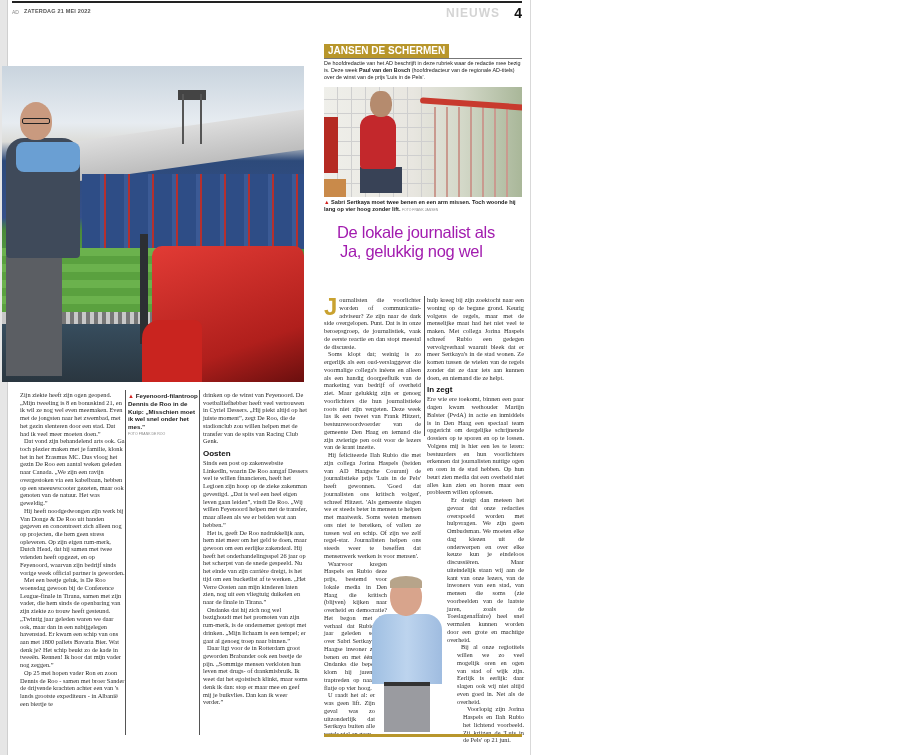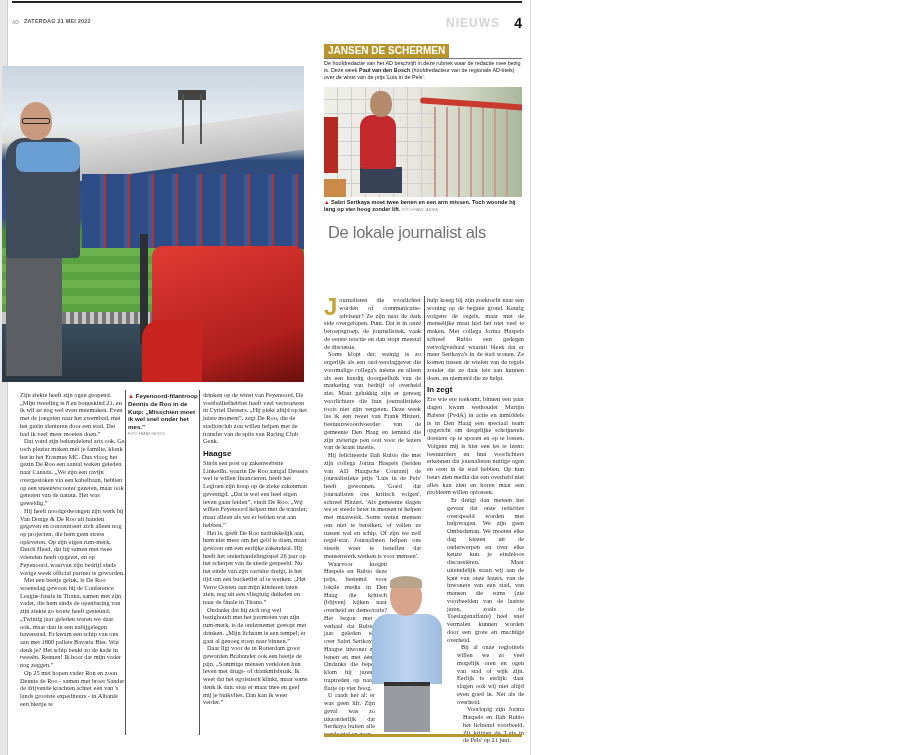--- a/index.html
+++ b/index.html
@@ -4,21 +4,21 @@
 <style>
   * { box-sizing: border-box; margin: 0; padding: 0; }
   html, body { width: 903px; height: 755px; background: #ffffff; overflow: hidden; }
   body { position: relative; font-family: "Liberation Serif", serif; color: #222; }
 
   .viewer-left-border { position: absolute; left: 0; top: 0; width: 8px; height: 755px; background: #e6e6e6; border-right: 1px solid #cfcfcf; }
   .page { position: absolute; left: 8px; top: 0; width: 522px; height: 755px; background: #fff; }
   .page-shadow { position: absolute; left: 530px; top: 0; width: 1px; height: 755px; background: #d9d9d9; }
 
   .top-rule { position: absolute; left: 12px; top: 1px; width: 510px; height: 2px; background: #222; }
-  .folio { position: absolute; top: 16px; left: 12px; width: 510px; height: 14px; text-decoration: underline; }
+  .folio { position: absolute; top: 6px; left: 12px; width: 510px; height: 14px; text-decoration: underline; }
   .folio .edition { position: absolute; left: 0; top: 3px; font: 5px "Liberation Sans", sans-serif; color: #888; }
   .folio .date { position: absolute; left: 12px; top: 2px; font: bold 5.5px "Liberation Sans", sans-serif; color: #555; letter-spacing: 0.2px; }
   .folio .section { position: absolute; right: 22px; top: 0; font: bold 12px "Liberation Sans", sans-serif; color: #d4d4d4; letter-spacing: 1px; }
   .folio .pagenum { position: absolute; right: 0; top: -1px; font: bold 14px "Liberation Sans", sans-serif; color: #111; }
 
   
   .main-photo { position: absolute; left: 2px; top: 66px; width: 302px; height: 316px; overflow: hidden;
     background: linear-gradient(180deg, #c9d4de 0%, #e7ecf1 18%, #dcdcd8 24%, #2d4a7a 30%, #35508a 48%, #4a8a3a 52%, #5aa64a 70%, #384f60 80%, #2a3640 100%); }
   .main-photo .roof { position: absolute; left: 60px; top: 60px; width: 250px; height: 40px; background: linear-gradient(180deg,#ddd 0%, #bdbdbd 100%); transform: skewY(-8deg); }
   .main-photo .stand { position: absolute; left: 80px; top: 108px; width: 230px; height: 75px; background: repeating-linear-gradient(90deg, #2e4d86 0 18px, #3b5a95 18px 22px, #b5302e 22px 24px); }
@@ -61,21 +61,21 @@
   .side-photo .man-shirt { position: absolute; left: 36px; top: 28px; width: 36px; height: 54px; background: #c3282c; border-radius: 12px 12px 4px 4px; }
   .side-photo .man-head { position: absolute; left: 46px; top: 4px; width: 22px; height: 26px; background: #b58b6e; border-radius: 45%; }
   .side-photo .man-pants { position: absolute; left: 36px; top: 80px; width: 42px; height: 26px; background: #384256; }
   .side-photo .handrail { position: absolute; left: 96px; top: 14px; width: 106px; height: 6px; background: #c83a2e; border-radius: 3px; transform: rotate(4deg); }
   .side-photo .bars { position: absolute; left: 100px; top: 20px; width: 90px; height: 90px; background: repeating-linear-gradient(90deg, transparent 0 10px, #c99a8f 10px 12px); }
   .side-photo .mat { position: absolute; left: 0; top: 92px; width: 22px; height: 18px; background: #c98a4a; }
   .caption-side { position: absolute; left: 324px; top: 199px; width: 198px; font: bold 5.6px/7.2px "Liberation Sans", sans-serif; color: #222; }
   .caption-side .tri { color: #d2201d; }
   .caption-side .credit { font: 3.4px "Liberation Sans", sans-serif; color: #888; font-weight: normal; }
 
-  .headline { position: absolute; left: 328px; top: 223px; width: 200px; font: 16.5px/19px "Liberation Sans", sans-serif; color: #737373; letter-spacing: -0.3px; }
+  .headline { position: absolute; left: 337px; top: 223px; width: 200px; font: 16.5px/19px "Liberation Sans", sans-serif; color: #a21caf; letter-spacing: -0.3px; }
   .headline span { display: block; }
   .headline .l3 { padding-left: 3px; }
 
   .col-3 { left: 324px; top: 296px; width: 97px; }
   .col-4 { left: 427px; top: 296px; width: 97px; }
   .col-3, .col-4 { font-size: 6.3px; line-height: 7.75px; text-align: justify; }
   .dropcap { float: left; font: bold 24px/20px "Liberation Sans", sans-serif; color: #c9a230; margin-right: 2px; margin-top: 1px; }
 
   .author-photo { position: absolute; left: 368px; top: 576px; width: 78px; height: 156px; overflow: hidden; }
   .author-photo .head { position: absolute; left: 22px; top: 2px; width: 32px; height: 38px; border-radius: 48%; background: #d8a48c; }
@@ -130,21 +130,21 @@
   <p>Dat vond zijn behandelend arts ook. Ga toch plezier maken met je familie, klonk het in het Erasmus MC. Dus vloog het gezin De Roo een aantal weken geleden naar Canada. „We zijn een ravijn overgestoken via een kabelbaan, hebben op een sneeuwscooter gezeten, maar ook genoten van de natuur. Het was geweldig.”</p>
   <p>Hij heeft noodgedwongen zijn werk bij Van Donge &amp; De Roo uit handen gegeven en concentreert zich alleen nog op projecten, die hem geen stress opleveren. Op zijn eigen rum-merk, Dutch Head, dat hij samen met twee vrienden heeft opgezet, en op Feyenoord, waarvan zijn bedrijf sinds vorige week official partner is geworden.</p>
   <p>Met een beetje geluk, is De Roo woensdag gewoon bij de Conference League-finale in Tirana, samen met zijn vader, die hem sinds de openbaring van zijn ziekte zo trouw heeft gesteund. „Twintig jaar geleden waren we daar ook, maar dan in een nabijgelegen havenstad. Er kwam een schip van ons aan met 1800 pallets Bavaria Bier. Wat denk je? Het schip beukt zo de kade in tweeën. Rennen! Ik hoor dat mijn vader nog zeggen.”</p>
   <p>Op 25 mei hopen vader Ron en zoon Dennis de Roo - samen met broer Sander de drijvende krachten achter een van 's lands grootste expediteurs - in Albanië een biertje te</p>
 </div>
 <div class="rule-v" style="left:125px; top:390px; height:345px;"></div>
 <div class="rule-v" style="left:199px; top:390px; height:345px;"></div>
 
 <div class="col col-2">
   <p class="first">drinken op de winst van Feyenoord. De voetballiefhebber heeft veel vertrouwen in Cyriel Dessers. „Hij piekt altijd op het juiste moment”, zegt De Roo, die de stadionclub zou willen helpen met de transfer van de spits van Racing Club Genk.</p>
-  <h3>Haagse</h3>
+  <h3>Oosten</h3>
   <p class="first">Sinds een post op zakenwebsite LinkedIn, waarin De Roo aangaf Dessers wel te willen financieren, heeft het Legioen zijn hoop op de zieke zakenman gevestigd. „Dat is wel een heel eigen leven gaan leiden”, vindt De Roo. „Wij willen Feyenoord helpen met de transfer, maar alleen als we er beiden wat aan hebben.”</p>
   <p>Het is, geeft De Roo nadrukkelijk aan, hem niet meer om het geld te doen, maar gewoon om een eerlijke zakendeal. Hij heeft het onderhandelingsspel 26 jaar op het scherpst van de snede gespeeld. Nu het einde van zijn carrière dreigt, is het tijd om een bucketlist af te werken. „Het Verre Oosten aan mijn kinderen laten zien, nog uit een vliegtuig duikelen en naar de finale in Tirana.”</p>
   <p>Ondanks dat hij zich nog wel bezighoudt met het promoten van zijn rum-merk, is de ondernemer gestopt met drinken. „Mijn lichaam is een tempel; er gaat al genoeg troep naar binnen.”</p>
   <p>Daar ligt voor de in Rotterdam groot geworden Brabander ook een beetje de pijn. „Sommige mensen verkloten hun leven met drugs- of drankmisbruik. Ik weet dat het egoistisch klinkt, maar soms denk ik dan: stop er maar mee en geef mij je buikvlies. Dan kan ik weer verder.”</p>
 </div>
 
 <div class="kicker">JANSEN DE SCHERMEN</div>
 <div class="kicker-rule"></div>
 <div class="intro">
   <span>De hoofdredactie van het AD beschrijft in deze rubriek waar de redactie mee bezig is. Deze week </span><b>Paul van den Bosch</b><span> (hoofdredacteur van de regionale AD-titels) over de winst van de prijs 'Luis in de Pels'.</span>
@@ -161,20 +161,21 @@
   <div class="man-head"></div>
 </div>
 <div class="caption-side">
   <span class="tri">▲</span>
   <span>Sabri Sertkaya moet twee benen en een arm missen. Toch woonde hij lang op vier hoog zonder lift.</span>
   <span class="credit">FOTO FRANK JANSEN</span>
 </div>
 
 <div class="headline">
   <span>De lokale journalist als</span>
+  <span class="l3">Ja, gelukkig nog wel</span>
 </div>
 
 <div class="col col-3">
   <p class="first"><span class="dropcap">J</span><span>ournalisten die voorlichter worden of communicatie-adviseur? Ze zijn naar de dark side overgelopen. Punt. Dat is in onze beroepsgroep, de journalistiek, vaak de eerste reactie en dan stopt meestal de discussie.</span></p>
   <p>Soms klopt dat; weinig is zo ergerlijk als een oud-verslaggever die voormalige collega's inéens en alleen als een handig doorgeefluik van de marketing van bedrijf of overheid ziet. Maar gelukkig zijn er genoeg voorlichters die hun journalistieke roots niet zijn vergeten. Deze week las ik een tweet van Frank Hitzert, bestuurswoordvoerder van de gemeente Den Haag en iemand die zijn zwierige pen ooit voor de lezers van de krant inzette.</p>
   <p>Hij feliciteerde Ilah Rubio die met zijn collega Jorina Haspels (beiden van AD Haagsche Courant) de journalistieke prijs 'Luis in de Pels' heeft gewonnen. 'Goed dat journalisten ons kritisch volgen', schreef Hitzert. 'Als gemeente slagen we er steeds beter in mensen te helpen met maatwerk. Soms weten mensen ons niet te bereiken, of vallen ze tussen wal en schip. Of zijn we zelf regel-star. Journalisten helpen ons steeds weer te beseffen dat mensenwerk werken is voor mensen'.</p>
   <p style="padding-right:34px;">Waarvoor kregen Haspels en Rubio deze prijs, bestemd voor lokale media in Den Haag die kritisch (blijven) kijken naar overheid en democratie? Het begon met het verhaal dat Rubio een jaar geleden schreef over Sabri Sertkaya, een Haagse inwoner zonder benen en met één arm. Ondanks die beperking klom hij jaren 55 traptreden op naar zijn flatje op vier hoog.</p>
   <p style="padding-right:46px;">U raadt het al: er was geen lift. Zijn geval was zo uitzonderlijk dat Sertkaya buiten alle regels viel en geen</p>
 </div>
 <div class="rule-v" style="left:424px; top:296px; height:140px;"></div>

